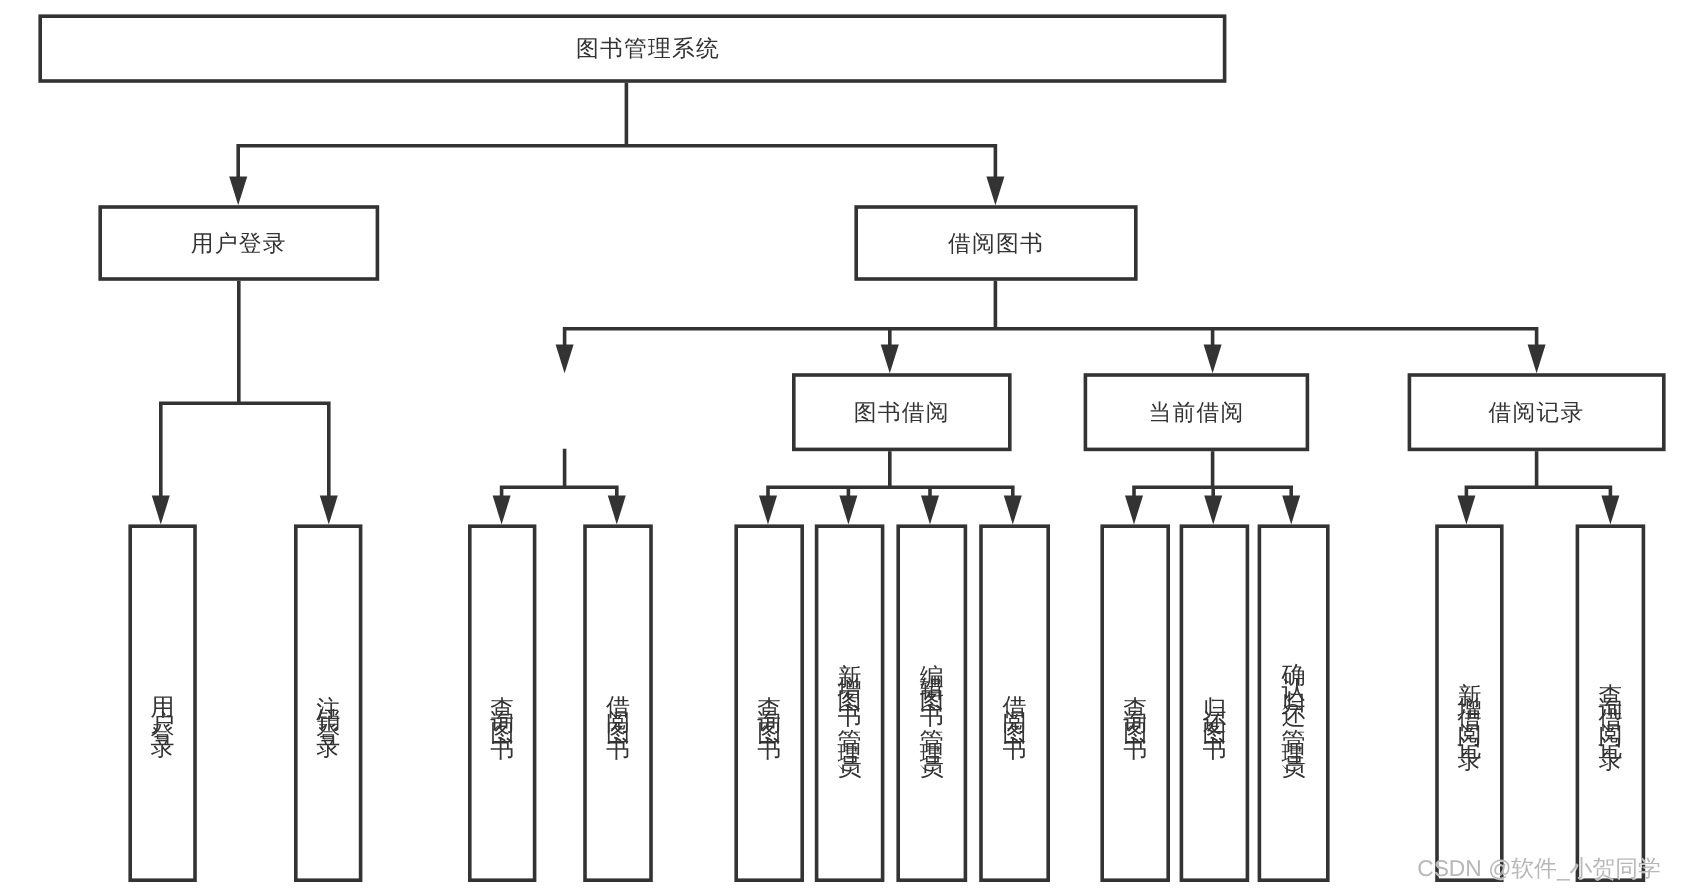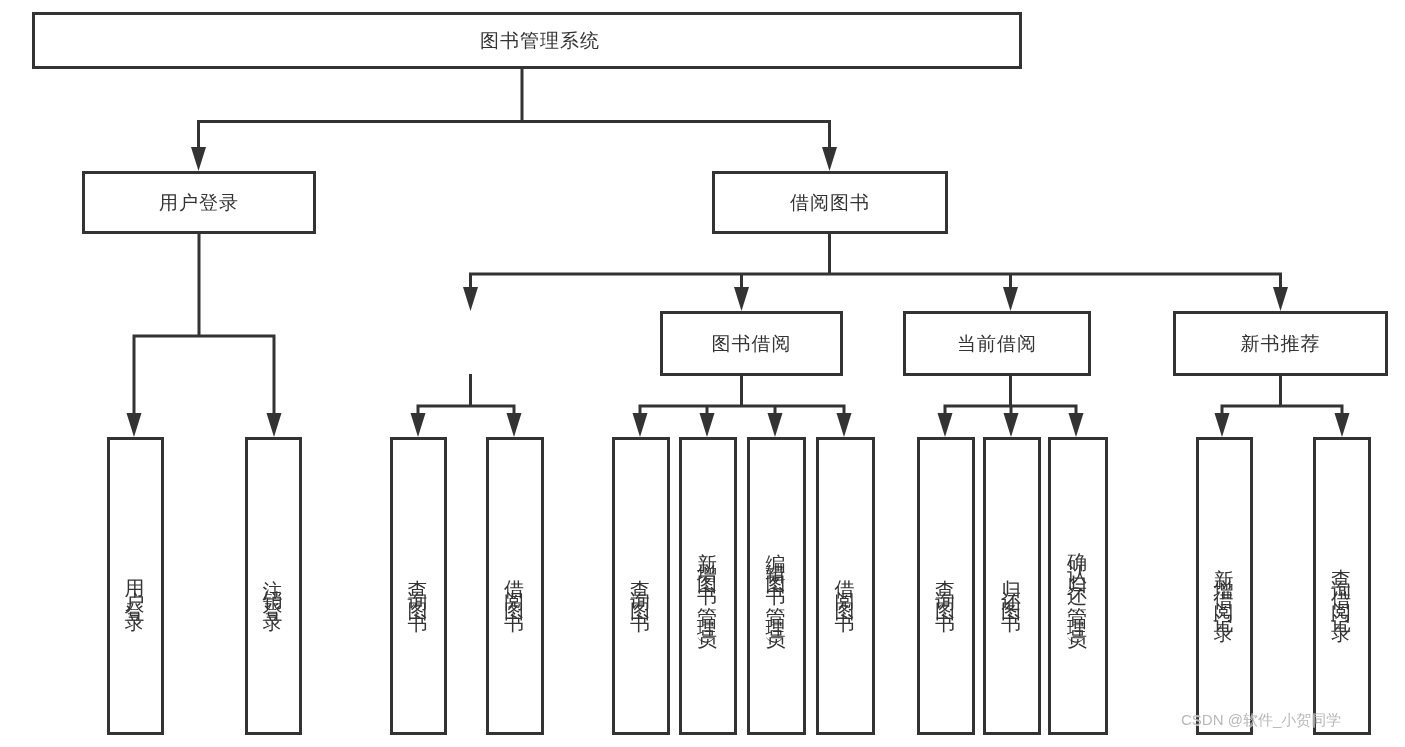--- a/index.html
+++ b/index.html
@@ -27,21 +27,21 @@
     writing-mode:vertical-rl;
     text-orientation:mixed;
     font-size:20px;
     letter-spacing:11px;
     color:#333333;
     white-space:nowrap;
   }
   .watermark{
     position:absolute;
     left:1181px;top:711px;
-    font-size:15px;
+    font-size:19px;
     color:#b8b8b8;
     z-index:5;
     white-space:nowrap;
     text-shadow:1px 1px 0 rgba(255,255,255,0.7);
     text-align:right;
   }
 </style>
 </head>
 <body>
 
@@ -115,21 +115,21 @@
     <span class="hlabel">借阅图书</span>
   </div>
 
   <div class="node" style="left:660px;top:311px;width:183px;height:65px">
     <span class="hlabel">图书借阅</span>
   </div>
   <div class="node" style="left:903px;top:311px;width:188px;height:65px">
     <span class="hlabel">当前借阅</span>
   </div>
   <div class="node" style="left:1173px;top:311px;width:215px;height:65px">
-    <span class="hlabel">新书推荐</span>
+    <span class="hlabel">借阅记录</span>
   </div>
 
   <div class="node" style="left:107px;top:437px;width:57px;height:298px">
     <span class="vlabel">用户登录</span>
   </div>
   <div class="node" style="left:245px;top:437px;width:57px;height:298px">
     <span class="vlabel">注销登录</span>
   </div>
 
   <div class="node" style="left:390px;top:437px;width:57px;height:298px">

